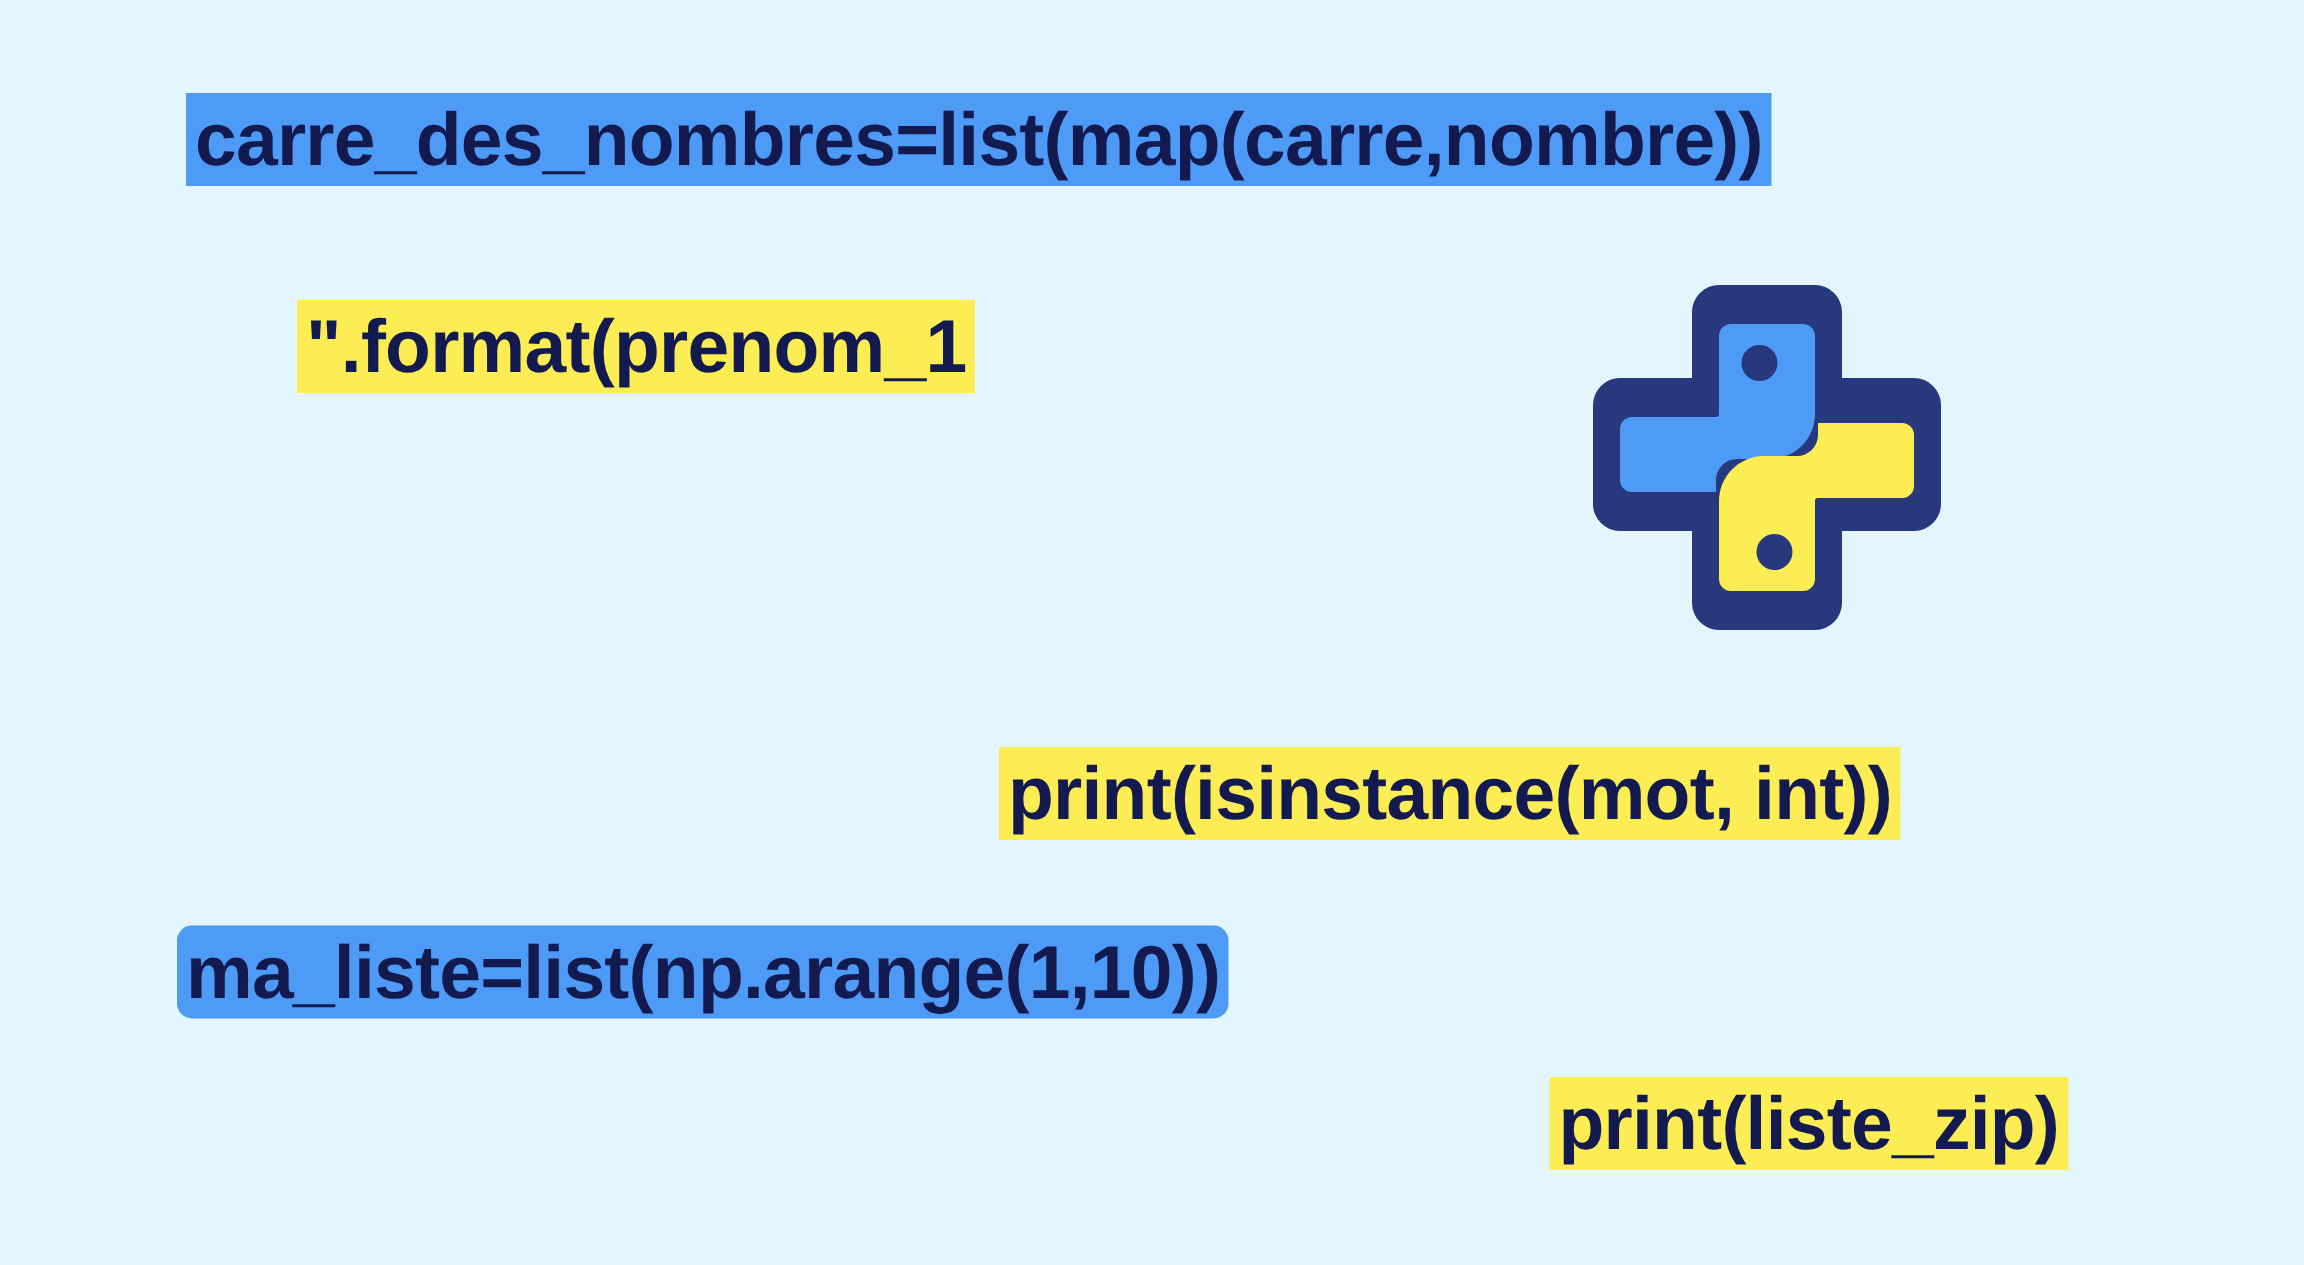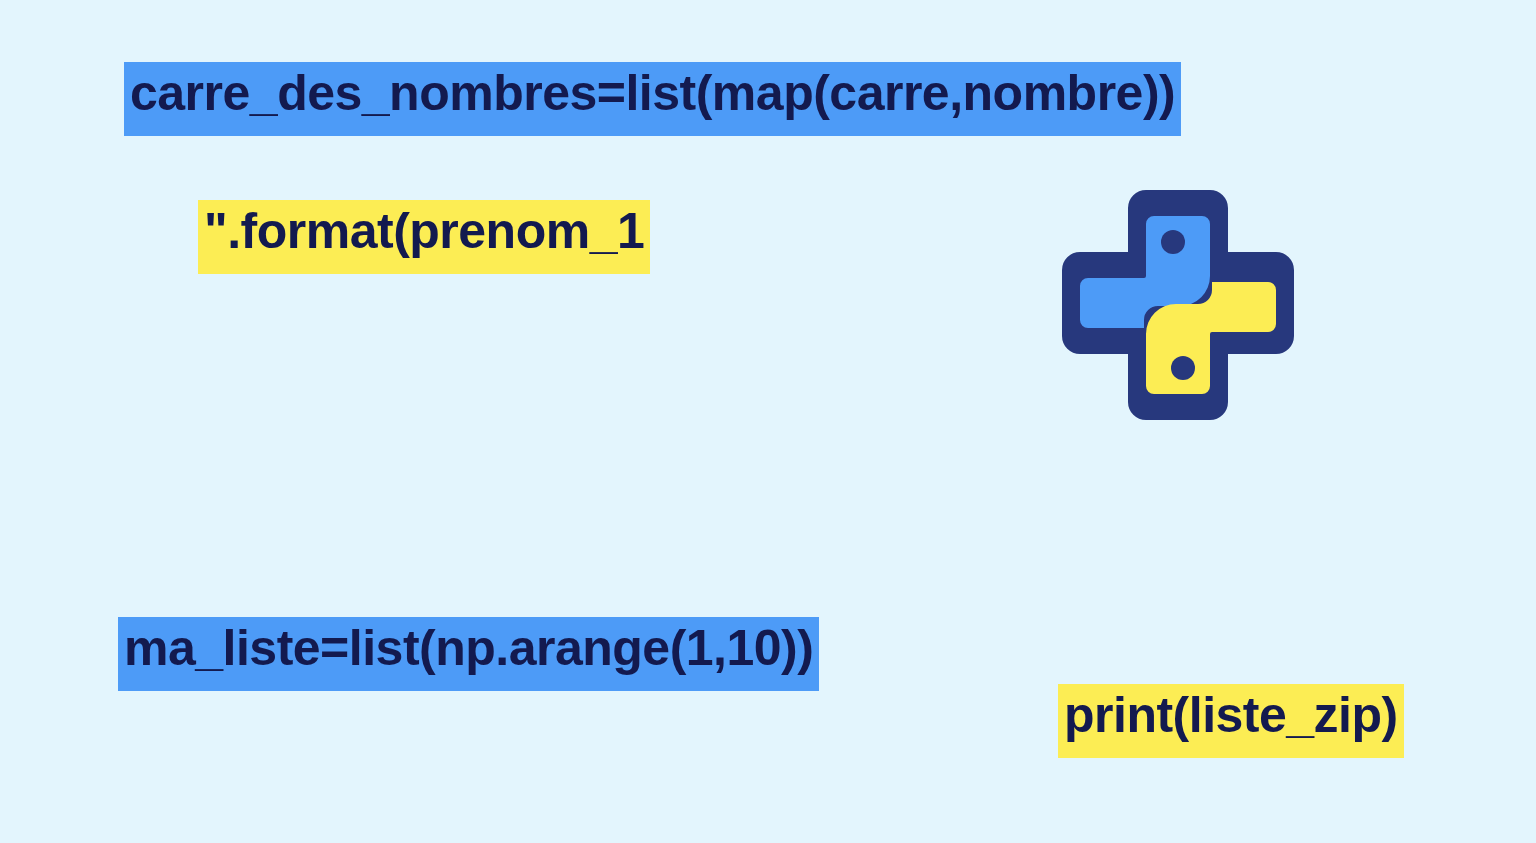--- a/index.html
+++ b/index.html
@@ -24,32 +24,32 @@
   
   .code-line {
     position: absolute;
     white-space: pre;
     font-family: "Liberation Sans", sans-serif;
     font-weight: 700;
     font-size: 50px;
     line-height: 58px;
     letter-spacing: -0.5px;
     color: #131a4f;
-    padding: 2px 6px 14px 6px;
+    padding: 2px 6px 2px 6px;
     box-sizing: border-box;
   }
   .hl-blue   { background: #4d9bf7; }
   .hl-yellow { background: #fced54; }
 
   .line-1 { left: 124px; top: 62px;  }
   .line-2 { left: 198px; top: 200px; }
   .line-3 { left: 103px; top: 340px; }
   .line-4 { left: 666px; top: 498px; }
-  .line-5 { left: 118px; top: 617px; }
-  .line-6 { left: 1033px; top: 684px; margin-left: 25px; }
+  .line-5 { left: 118px; top: 617px; border-radius: 10px; }
+  .line-6 { left: 1033px; top: 718px; }
 
   
   #python-logo {
     position: absolute;
     left: 1062px;
     top: 190px;
     width: 232px;
     height: 230px;
   }
   #python-logo svg { display: block; width: 100%; height: 100%; }
@@ -57,20 +57,21 @@
 </head>
 <body>
 
 <div id="stage">
 
   <div class="code-line hl-blue line-1">carre_des_nombres=list(map(carre,nombre))</div>
 
   <div class="code-line hl-yellow line-2">".format(prenom_1</div>
 
 
+  <div class="code-line hl-yellow line-4">print(isinstance(mot, int))</div>
 
   <div class="code-line hl-blue line-5">ma_liste=list(np.arange(1,10))</div>
 
   <div class="code-line hl-yellow line-6">print(liste_zip)</div>
 
   <div id="python-logo">
     <svg viewBox="0 0 232 230" xmlns="http://www.w3.org/2000/svg" aria-hidden="true">
 
       <g>
         <path fill="#27387d" d="

